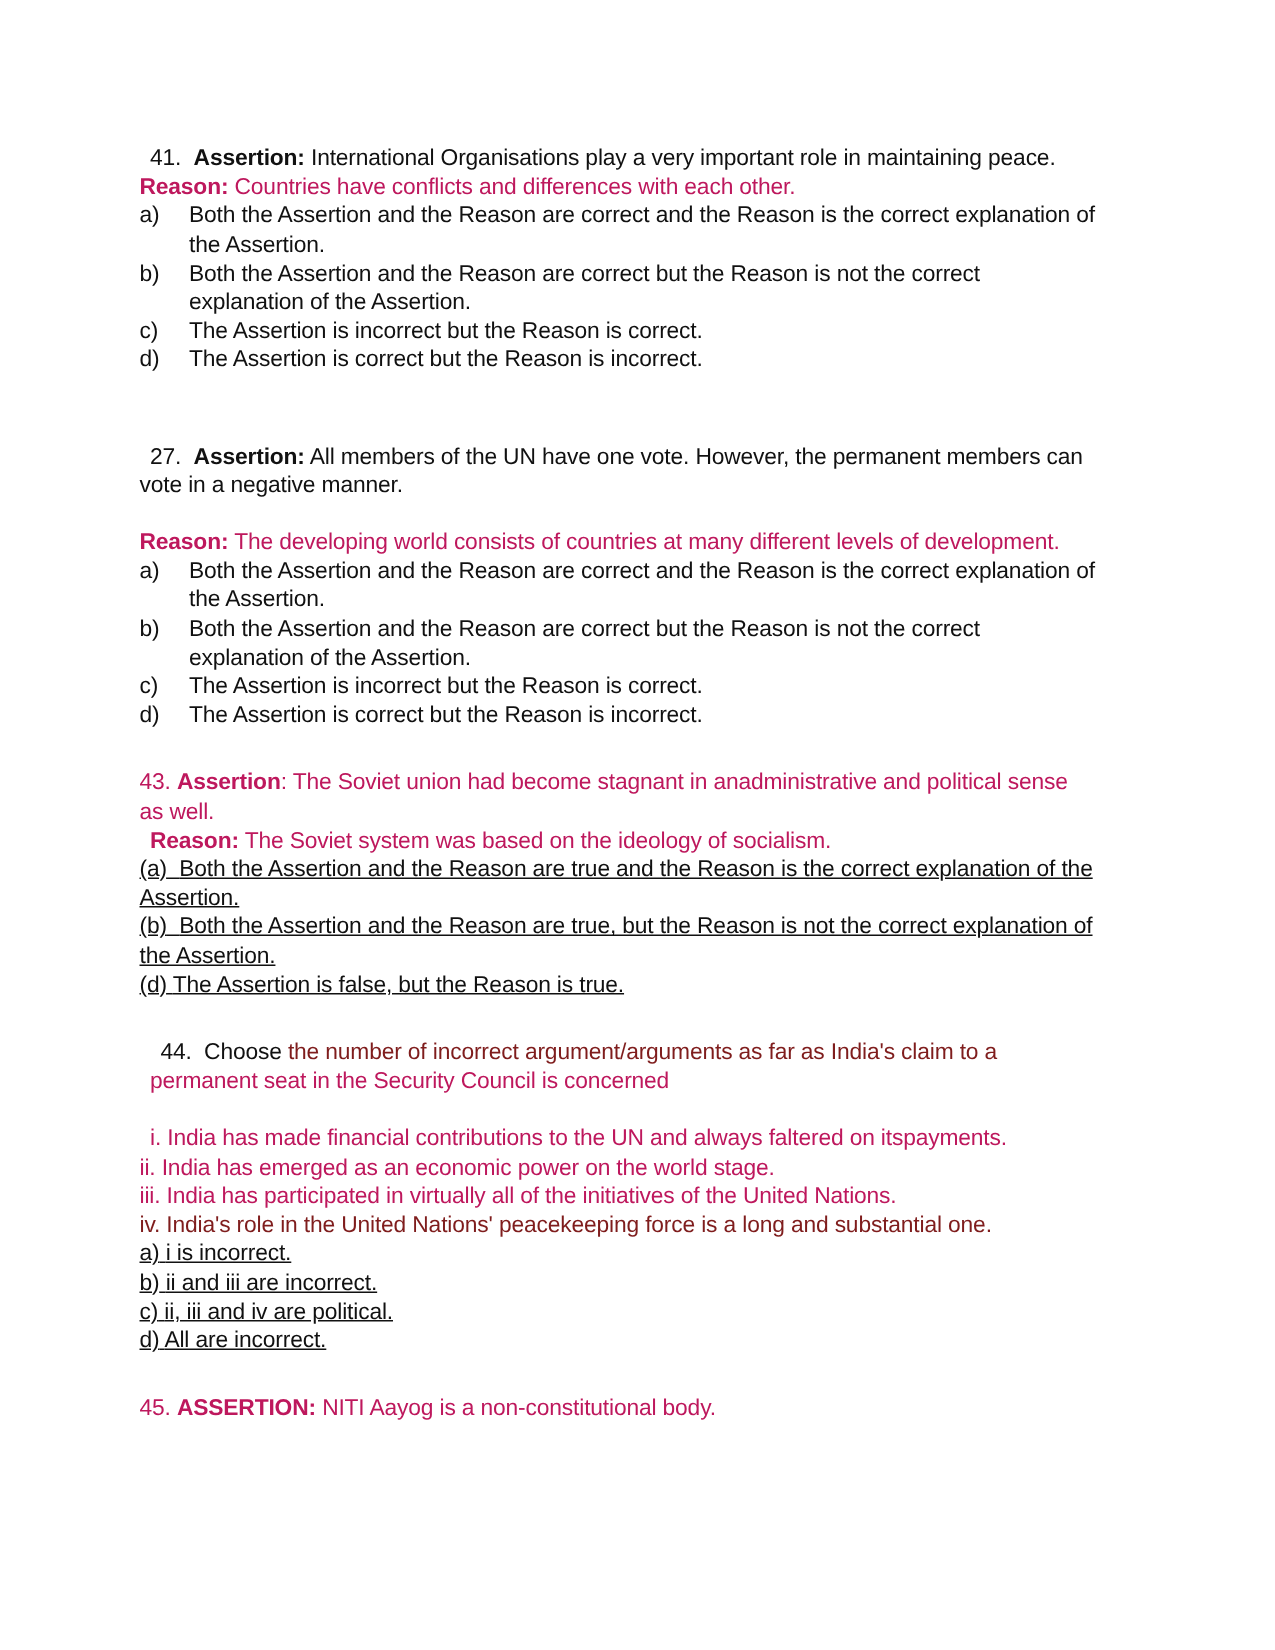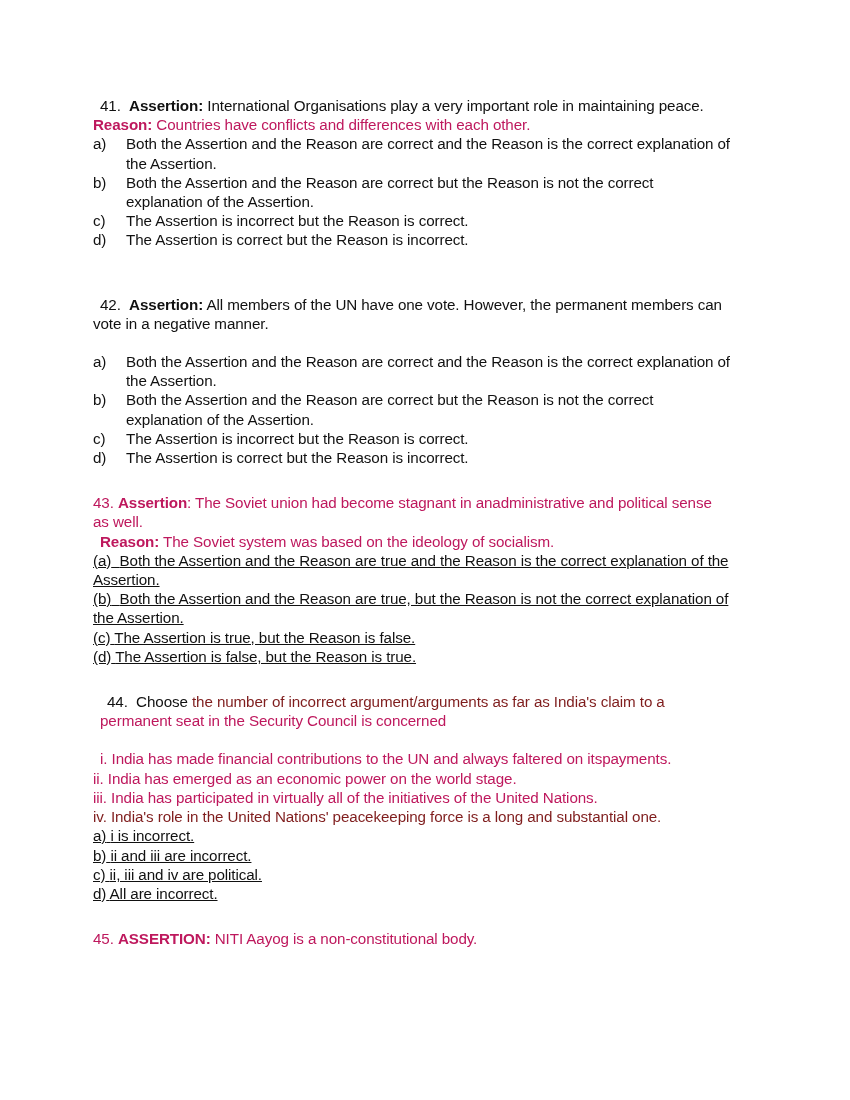--- a/index.html
+++ b/index.html
@@ -100,36 +100,36 @@
       <div class="line"><span class="bold">Reason:</span> <span>Countries have conflicts and differences with each other.</span></div>
       <div class="opt-hang"><span class="mark">a)</span><span>Both the Assertion and the Reason are correct and the Reason is the correct explanation of the Assertion.</span></div>
       <div class="opt-hang"><span class="mark">b)</span><span>Both the Assertion and the Reason are correct but the Reason is not the correct explanation of the Assertion.</span></div>
       <div class="opt-hang"><span class="mark">c)</span><span>The Assertion is incorrect but the Reason is correct.</span></div>
       <div class="opt-hang"><span class="mark">d)</span><span>The Assertion is correct but the Reason is incorrect.</span></div>
     </div>
 
     <div class="gap-lg"></div>
 
     <div class="qblock">
-      <div class="stem"><span>42.</span>&nbsp;&nbsp;<span class="bold">Assertion:</span> <span>All members of the UN have one vote. However, the permanent members can vote in a negative manner.</span></div>
+      <div class="stem"><span>27.</span>&nbsp;&nbsp;<span class="bold">Assertion:</span> <span>All members of the UN have one vote. However, the permanent members can vote in a negative manner.</span></div>
       <div class="gap-sm"></div>
+      <div class="line"><span class="bold">Reason:</span> <span>The developing world consists of countries at many different levels of development.</span></div>
       <div class="opt-hang"><span class="mark">a)</span><span>Both the Assertion and the Reason are correct and the Reason is the correct explanation of the Assertion.</span></div>
       <div class="opt-hang"><span class="mark">b)</span><span>Both the Assertion and the Reason are correct but the Reason is not the correct explanation of the Assertion.</span></div>
       <div class="opt-hang"><span class="mark">c)</span><span>The Assertion is incorrect but the Reason is correct.</span></div>
       <div class="opt-hang"><span class="mark">d)</span><span>The Assertion is correct but the Reason is incorrect.</span></div>
     </div>
 
     <div class="gap-md"></div>
 
     <div class="qblock">
       <div class="line"><span>43.</span> <span class="bold">Assertion</span><span>:</span> <span>The Soviet union had become stagnant in anadministrative and political sense as well.</span></div>
       <div class="line indent-1"><span class="bold">Reason:</span> <span>The Soviet system was based on the ideology of socialism.</span></div>
       <div class="opt-flat"><span class="mark">(a)</span>&nbsp;&nbsp;<span>Both the Assertion and the Reason are true and the Reason is the correct explanation of the Assertion.</span></div>
       <div class="opt-flat"><span class="mark">(b)</span>&nbsp;&nbsp;<span>Both the Assertion and the Reason are true, but the Reason is not the correct explanation of the Assertion.</span></div>
-      <div class="opt-flat"><span class="mark">(c)</span> <span>The Assertion is true, but the Reason is false.</span></div>
       <div class="opt-flat"><span class="mark">(d)</span> <span>The Assertion is false, but the Reason is true.</span></div>
     </div>
 
     <div class="gap-md"></div>
 
     <div class="qblock">
       <div class="stem indent-1"><span>44.</span>&nbsp;&nbsp;<span>Choose</span><span class="faded"> the number of incorrect argument/arguments as far as India's claim to a</span></div>
       <div class="line indent-1">permanent seat in the Security Council is concerned</div>
       <div class="gap-sm"></div>
       <div class="line indent-1"><span>i.</span> <span>India has made financial contributions to the UN and always faltered on itspayments.</span></div>

